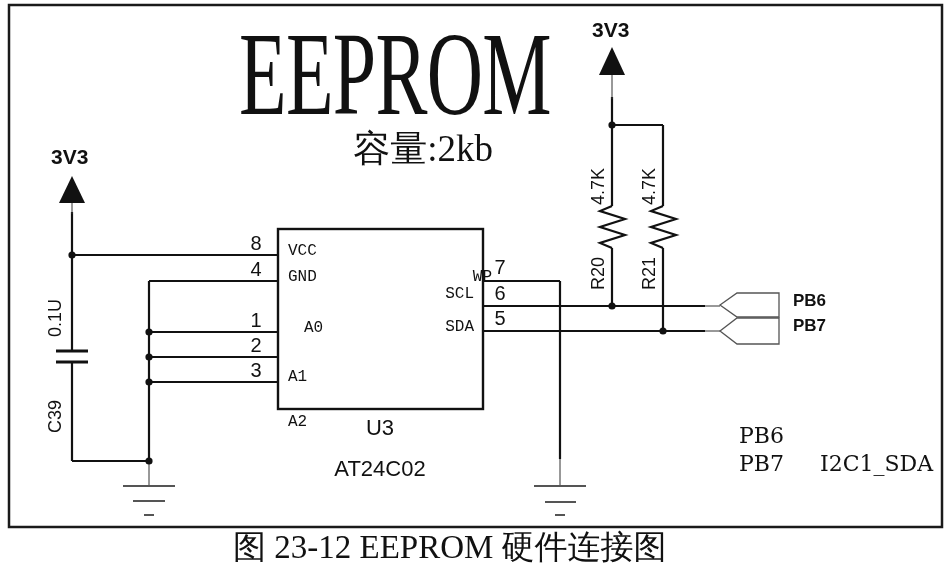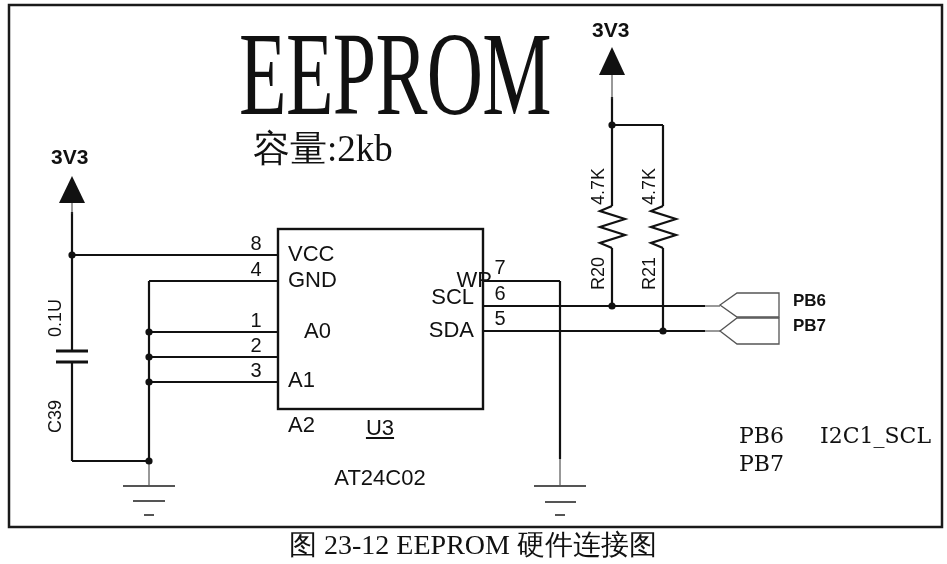--- a/index.html
+++ b/index.html
@@ -9,25 +9,25 @@
   }
   #schematic-svg{position:absolute;left:0;top:0;}
   .lbl{position:absolute;line-height:1;white-space:nowrap;color:#111;}
   .serif{font-family:"Liberation Serif","DejaVu Serif",serif;}
   .mono-serif{font-family:"DejaVu Serif","Liberation Serif",serif;}
   .title{
     left:171px;top:16px;width:400px;text-align:center;
     font-size:118px;font-weight:400;transform:scaleX(0.66);transform-origin:50% 0;
     letter-spacing:-1px;
   }
-  .subtitle{left:253px;top:130px;width:240px;text-align:left;font-size:37px;}
-  .caption{left:233px;top:531px;width:480px;text-align:center;font-size:28px;}
+  .subtitle{left:253px;top:130px;width:240px;text-align:right;font-size:37px;}
+  .caption{left:233px;top:531px;width:480px;text-align:left;font-size:33px;}
   .pwr{font-size:21px;font-weight:600;}
   .pin-num{font-size:20px;width:24px;text-align:center;}
-  .pin-name{font-size:22px;}
+  .pin-name{font-size:16px;font-family:Liberation Mono, monospace;}
   .pin-name.r{width:100px;text-align:right;}
   .refdes{font-size:22px;width:100px;text-align:center;}
   .rot{transform:rotate(-90deg);transform-origin:0 0;font-size:18px;height:18px;}
   .conn-lbl{font-size:17px;font-weight:600;}
   .sig{font-size:22px;}
 </style>
 </head>
 <body>
 
 <div id="stage">
@@ -117,30 +117,30 @@
 
   <div class="lbl pin-name" style="left:288px;top:243px;">VCC</div>
   <div class="lbl pin-name" style="left:288px;top:269px;">GND</div>
   <div class="lbl pin-name" style="left:288px;top:320px;margin-left:16px;">A0</div>
   <div class="lbl pin-name" style="left:288px;top:345px;margin-top:24px;">A1</div>
   <div class="lbl pin-name" style="left:288px;top:370px;margin-top:44px;">A2</div>
   <div class="lbl pin-name r" style="left:392px;top:269px;">WP</div>
   <div class="lbl pin-name r" style="left:374px;top:286px;">SCL</div>
   <div class="lbl pin-name r" style="left:374px;top:319px;">SDA</div>
 
-  <div class="lbl refdes" style="left:330px;top:417px;text-decoration:underline;">U3</div>
-  <div class="lbl refdes" style="left:330px;top:458px;margin-top:9px;">AT24C02</div>
+  <div class="lbl refdes" style="left:330px;top:417px;">U3</div>
+  <div class="lbl refdes" style="left:330px;top:458px;">AT24C02</div>
 
   <div class="lbl rot" style="left:46px;top:337px;">0.1U</div>
   <div class="lbl rot" style="left:46px;top:433px;">C39</div>
   <div class="lbl rot" style="left:589px;top:205px;">4.7K</div>
   <div class="lbl rot" style="left:589px;top:290px;">R20</div>
   <div class="lbl rot" style="left:640px;top:205px;">4.7K</div>
   <div class="lbl rot" style="left:640px;top:290px;">R21</div>
 
   <div class="lbl conn-lbl" style="left:793px;top:292px;">PB6</div>
   <div class="lbl conn-lbl" style="left:793px;top:317px;">PB7</div>
 
   <div class="lbl mono-serif sig" style="left:739px;top:425px;">PB6</div>
-  <div class="lbl mono-serif sig" style="left:820px;top:425px;">I2C1_SCL</div>
   <div class="lbl mono-serif sig" style="left:739px;top:453px;">PB7</div>
+  <div class="lbl mono-serif sig" style="left:820px;top:453px;">I2C1_SDA</div>
 
 </div>
 
 </body></html>

